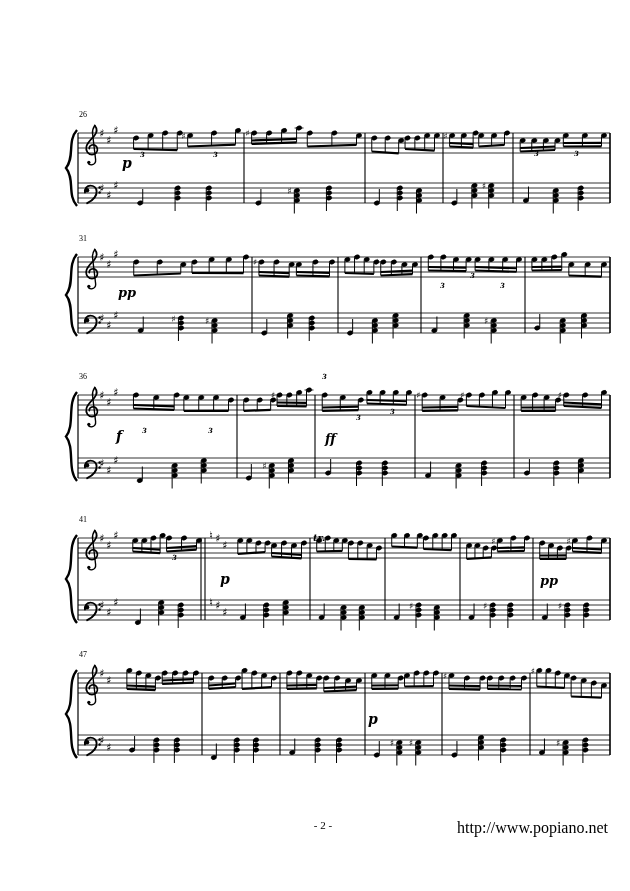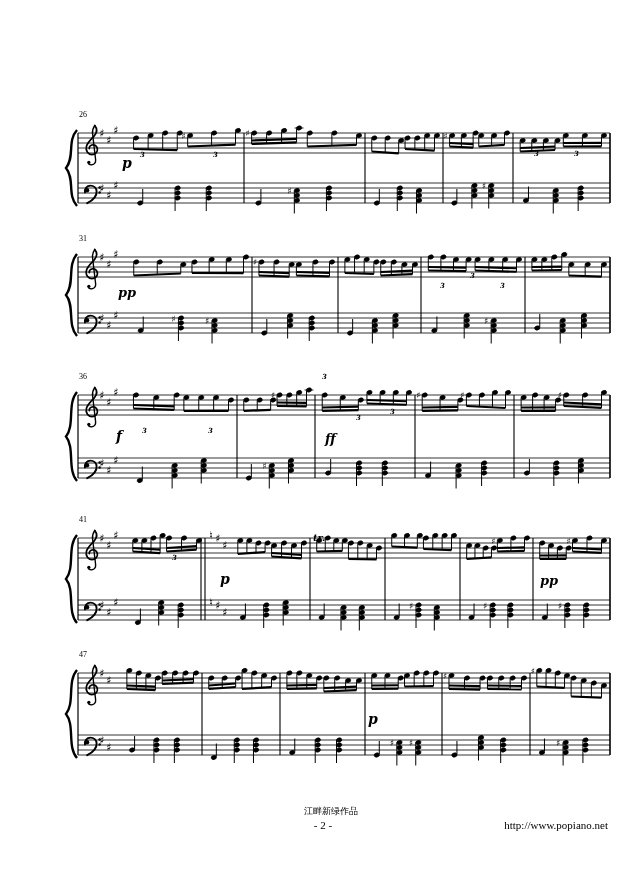--- a/index.html
+++ b/index.html
@@ -16,21 +16,21 @@
     text-align:center;font-size:9px;color:#000;
     font-family:"Liberation Serif", serif;
   }
   .footer-pagenum{
     position:absolute;top:819px;left:16px;right:0;
     text-align:center;font-size:11px;color:#000;
     font-family:"Liberation Serif", serif;
   }
   .footer-site{
     position:absolute;top:819px;right:22px;
-    font-size:11px;color:#000;
+    font-size:16px;color:#000;
     font-family:"Liberation Serif", serif;
   }
 </style>
 </head>
 <body>
 
 <div class="page">
   <svg id="score" width="630" height="800" viewBox="0 0 630 800" xmlns="http://www.w3.org/2000/svg">
       <g>
         <path d="M77,130 C67,141 75,157 66,168 C75,179 67,195 77,206" fill="none" stroke="#000000" stroke-width="2.4"></path>
@@ -1010,16 +1010,15 @@
       <text x="470" y="278" font-size="7" fill="#000000" font-family="&quot;DejaVu Serif&quot;, serif" font-style="italic" font-weight="bold">3</text>
       <text x="500" y="288" font-size="7" fill="#000000" font-family="&quot;DejaVu Serif&quot;, serif" font-style="italic" font-weight="bold">3</text>
       <text x="142" y="433" font-size="7" fill="#000000" font-family="&quot;DejaVu Serif&quot;, serif" font-style="italic" font-weight="bold">3</text>
       <text x="208" y="433" font-size="7" fill="#000000" font-family="&quot;DejaVu Serif&quot;, serif" font-style="italic" font-weight="bold">3</text>
       <text x="322" y="379" font-size="7" fill="#000000" font-family="&quot;DejaVu Serif&quot;, serif" font-style="italic" font-weight="bold">3</text>
       <text x="356" y="420" font-size="7" fill="#000000" font-family="&quot;DejaVu Serif&quot;, serif" font-style="italic" font-weight="bold">3</text>
       <text x="390" y="414" font-size="7" fill="#000000" font-family="&quot;DejaVu Serif&quot;, serif" font-style="italic" font-weight="bold">3</text>
       <text x="172" y="560" font-size="7" fill="#000000" font-family="&quot;DejaVu Serif&quot;, serif" font-style="italic" font-weight="bold">3</text>
     </svg>
 
-  <div class="footer-credit">江畔新绿作品</div>
   <div class="footer-pagenum">- 2 -</div>
   <div class="footer-site">http://www.popiano.net</div>
 </div>
 
 </body></html>

